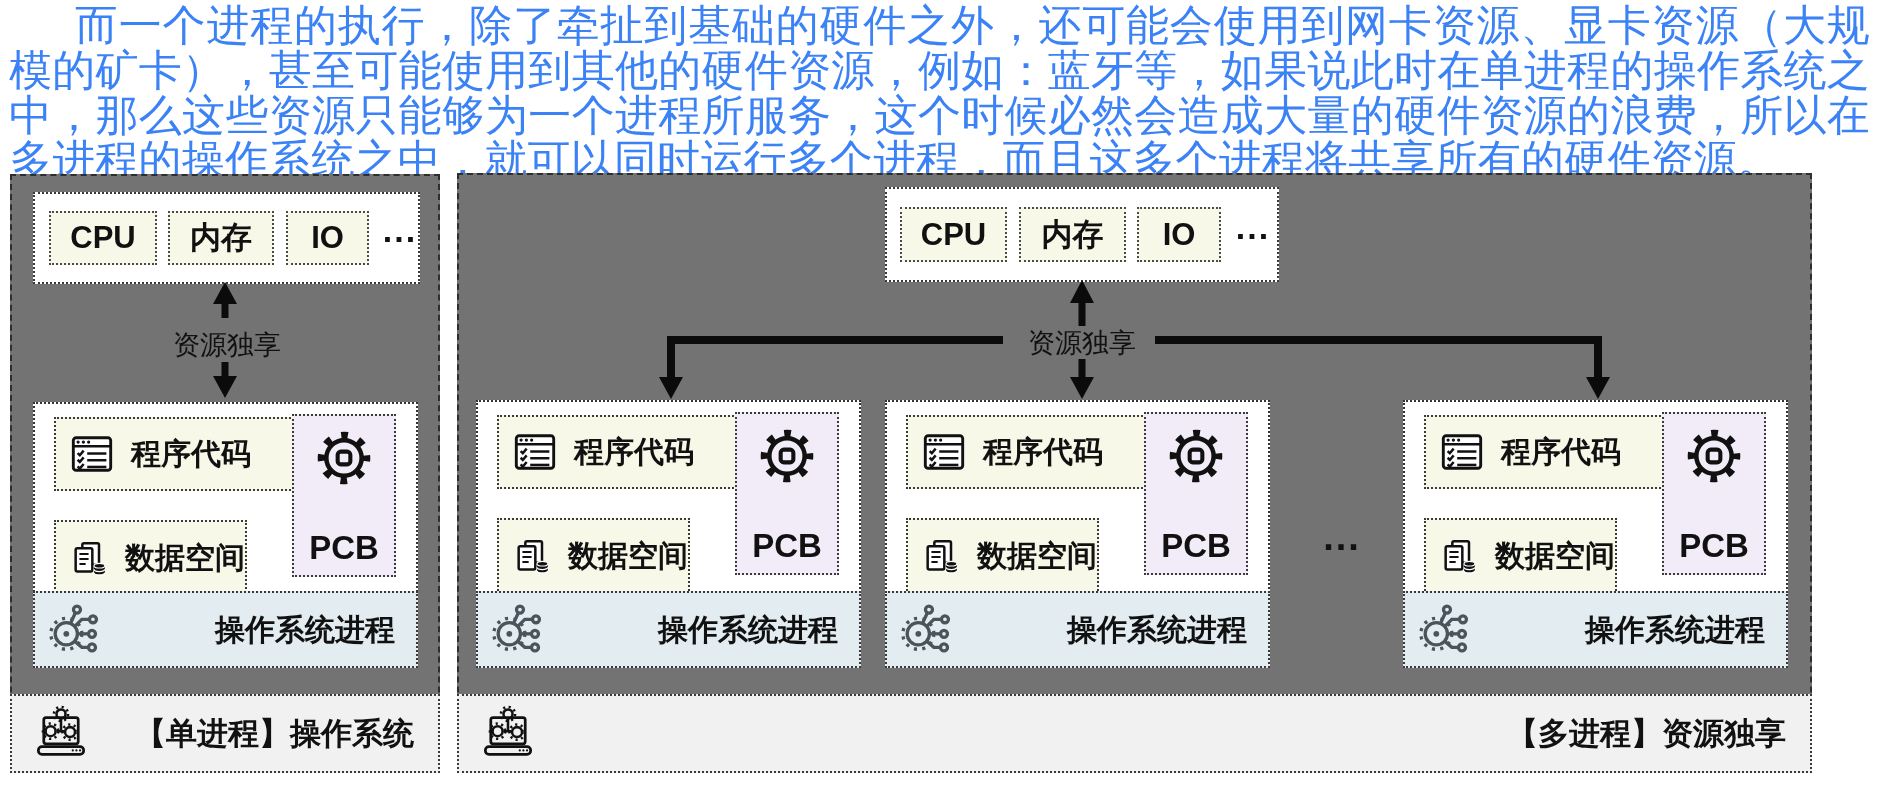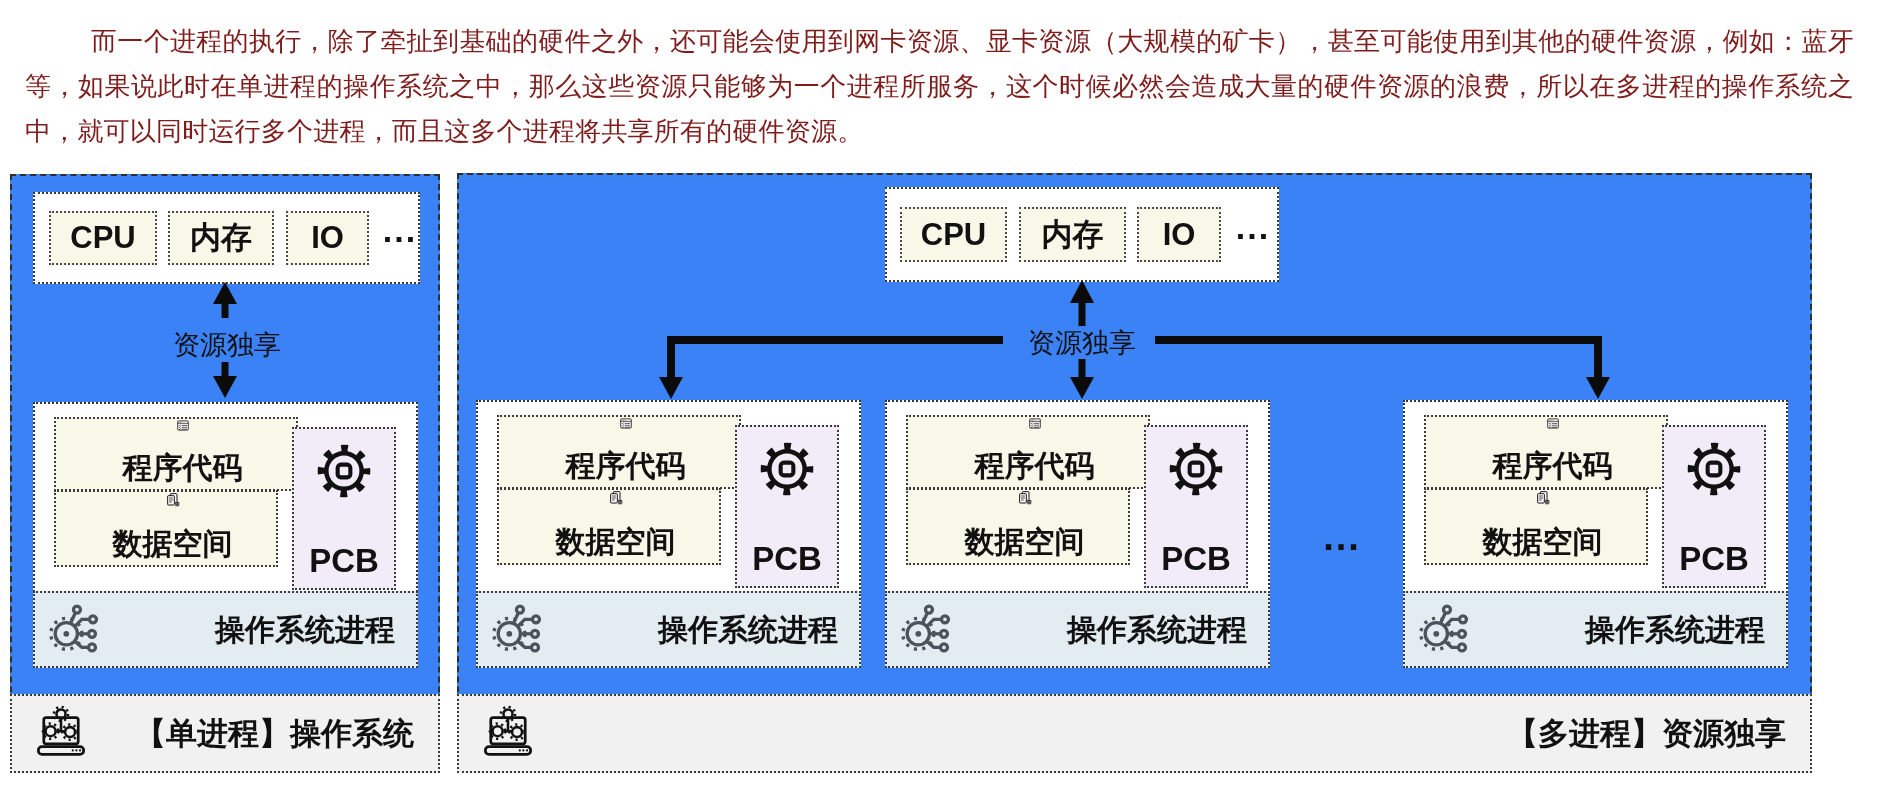--- a/index.html
+++ b/index.html
@@ -7,34 +7,34 @@
     position:relative;
     width:1877px;height:797px;
     background:#ffffff;
     overflow:hidden;
     font-family:"Liberation Sans","DejaVu Sans",sans-serif;
     color:var(--ink,#111);
     -webkit-font-smoothing:antialiased;
   }
   
   .intro{
-    margin:16px;
+    margin:0;
     padding:3px 7px 0 9px;
-    font-size:26px;
+    font-size:43px;
     line-height:45px;
     text-align:justify;
     text-justify:inter-ideograph;
     text-indent:66px;
-    color:#7f1d1d;
+    color:#3b82f6;
     letter-spacing:0.2px;
   }
   
   .panel{
     position:absolute;
-    background:#3b82f6;
+    background:#737373;
     border:2px dashed #2e2e2e;
   }
   #panel-single{left:10px;top:174px;width:426px;height:595px;}
   #panel-multi{left:457px;top:173px;width:1351px;height:596px;}
 
   .conn{position:absolute;left:0;top:0;pointer-events:none;}
 
   
   .hwbox{
     position:absolute;
@@ -76,26 +76,26 @@
   #panel-multi .pcard.c2{left:426px;top:225px;width:381px;height:264px;}
   #panel-multi .pcard.c3{left:944px;top:225px;width:381px;height:264px;}
 
   .pc-box{
     position:absolute;
     border:2px dotted #3a3a3a;
     background:var(--chip-cream,#f8f8e8);
     display:flex;align-items:center;
     gap:16px;padding-left:13px;box-sizing:border-box;
   }
-  .pc-code{left:19px;top:13px;width:244px;height:74px;flex-direction:column;}
-  .pc-data{left:19px;top:86px;width:224px;height:77px;flex-direction:column;}
+  .pc-code{left:19px;top:13px;width:244px;height:74px;}
+  .pc-data{left:19px;top:116px;width:193px;height:77px;}
   .pc-label{font-weight:700;font-size:30px;white-space:nowrap;}
   .pc-pcb{
     position:absolute;
-    left:257px;top:23px;width:104px;height:163px;
+    left:257px;top:10px;width:104px;height:163px;
     border:2px dotted #3a3a3a;
     background:var(--pcb-lavender,#f1ecf8);
     display:flex;flex-direction:column;align-items:center;justify-content:space-between;
     padding:13px 0 8px;box-sizing:border-box;
   }
   .pcb-label{font-weight:700;font-size:33px;}
   .pc-osbar{
     position:absolute;
     left:-2px;right:-2px;bottom:-2px;height:73px;
     border:2px dotted #3a3a3a;

